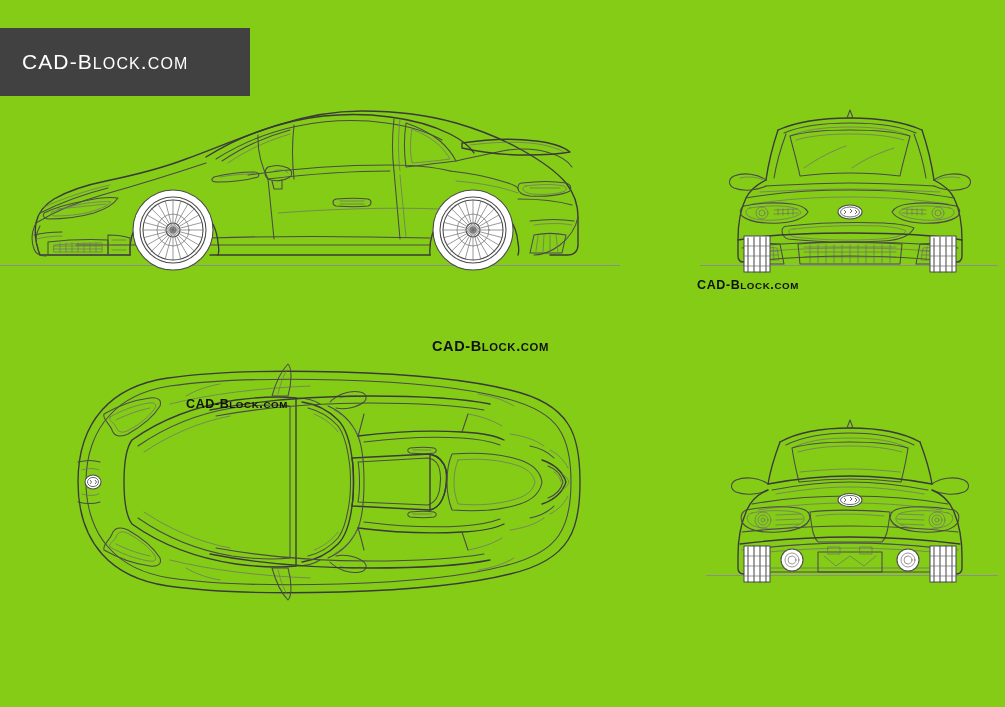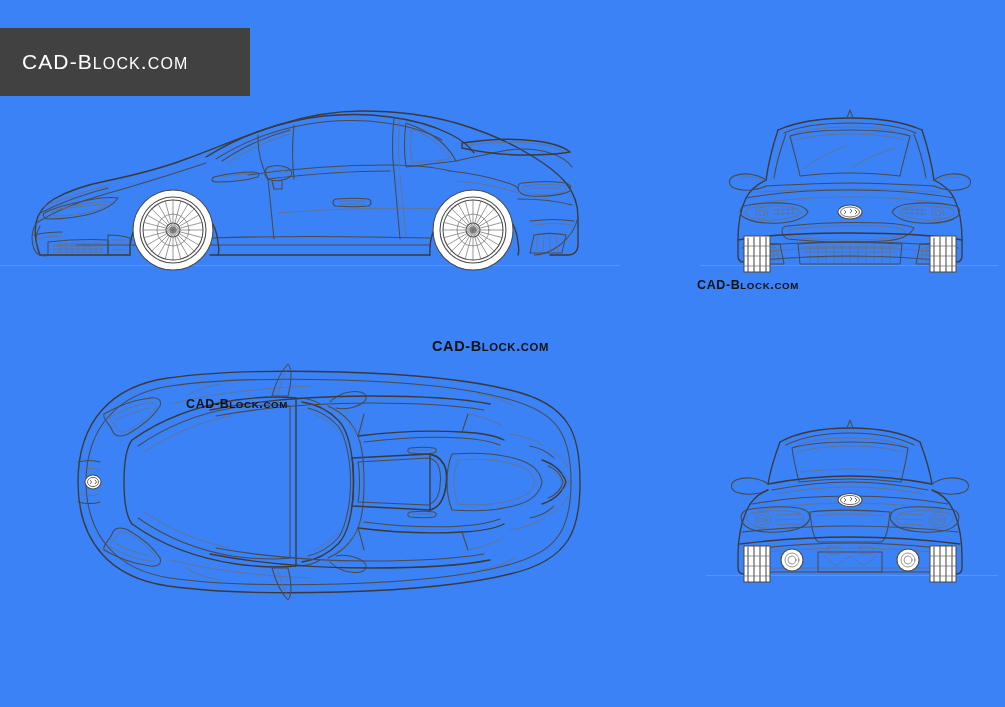--- a/index.html
+++ b/index.html
@@ -14,21 +14,21 @@
     position: relative;
     overflow: hidden;
     font-family: "Liberation Sans", sans-serif;
   }
 
   #sheet {
     position: absolute;
     left: 0; top: 0;
     width: 1005px;
     height: 707px;
-    background: #3b82f6;
+    background: #84cc16;
   }
 
   
   .logo-bar {
     position: absolute;
     left: 0;
     top: 28px;
     width: 250px;
     height: 68px;
     background: #414141;

